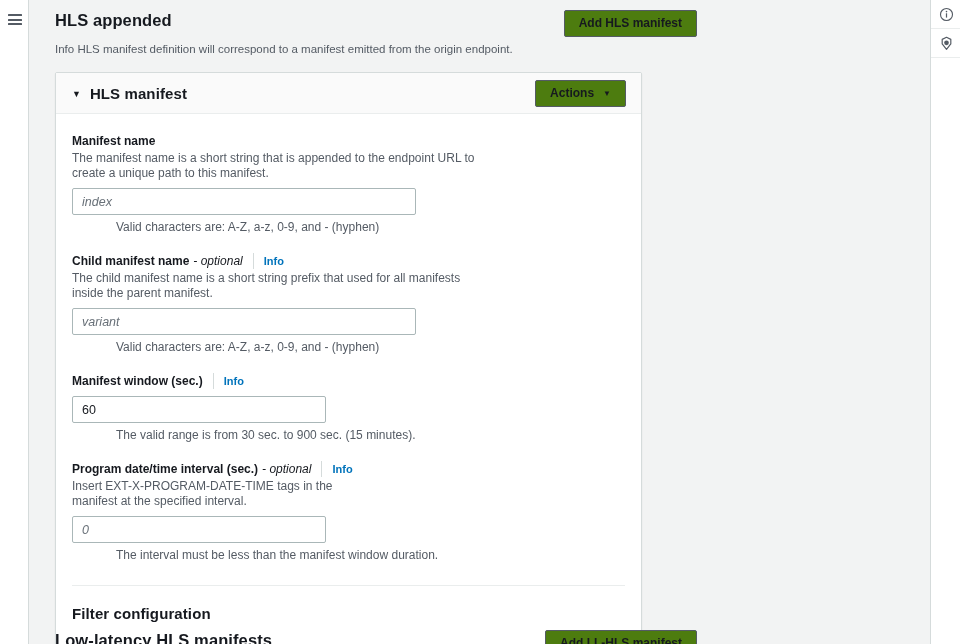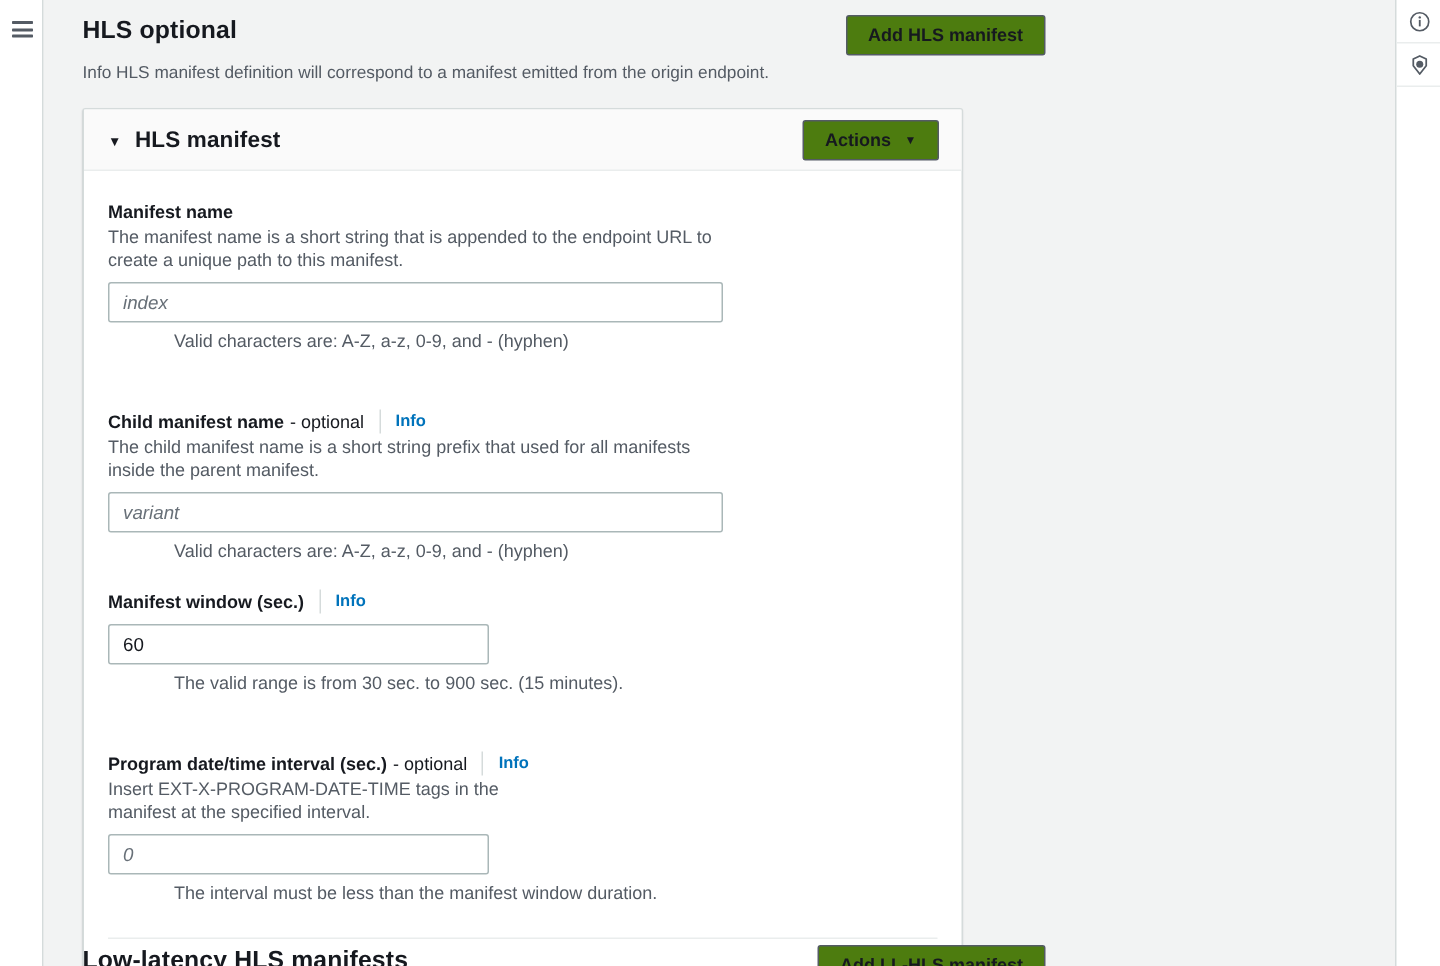--- a/index.html
+++ b/index.html
@@ -149,22 +149,22 @@
   .field-label {
     font-size: 12px;
     font-weight: 700;
     color: #16191f;
     line-height: 16px;
     display: flex;
     align-items: flex-end;
   }
   .field-label .optional {
     font-weight: 400;
-    color: #16191f;
-    margin-top: 20px;
+    font-style: italic;
+    color: #16191f;
   }
   .info-link {
     font-size: 11px;
     font-weight: 700;
     color: #0073bb;
     text-decoration: none;
     margin-left: 10px;
     cursor: pointer;
     border-left: 1px solid #d5dbdb;
     padding-left: 10px;
@@ -184,21 +184,21 @@
     height: 27px;
     border: 1px solid #aab7b8;
     border-radius: 2px;
     background: #ffffff;
     font-family: "Liberation Sans", "DejaVu Sans", sans-serif;
     font-size: 12.5px;
     color: #16191f;
     padding: 0 9px;
     outline: none;
   }
-  .text-input.wide { width: 410px; }
+  .text-input.wide { width: 344px; }
   .text-input.narrow { width: 254px; }
   .text-input::placeholder {
     color: #687078;
     font-style: italic;
     opacity: 1;
   }
   .field-hint {
     font-size: 12px;
     color: #545b64;
     line-height: 15px;
@@ -248,21 +248,21 @@
         <circle cx="8" cy="7.3" r="2.5" fill="#545b64"></circle>
       </svg>
     </span>
   </div>
 </div>
 
 <div id="main">
 
   <div class="section-head" style="top:10px;">
     <div style="display:flex;align-items:flex-start;">
-      <h2 class="section-title">HLS optional</h2>
+      <h2 class="section-title">HLS appended</h2>
       <div style="flex:1;"></div>
       <button class="btn">Add HLS manifest</button>
     </div>
     <p class="section-desc">Info HLS manifest definition will correspond to a manifest emitted from the origin endpoint.</p>
   </div>
 
   <div id="manifest-card">
 
     <div class="card-header">
       <span class="expander">▼</span>

